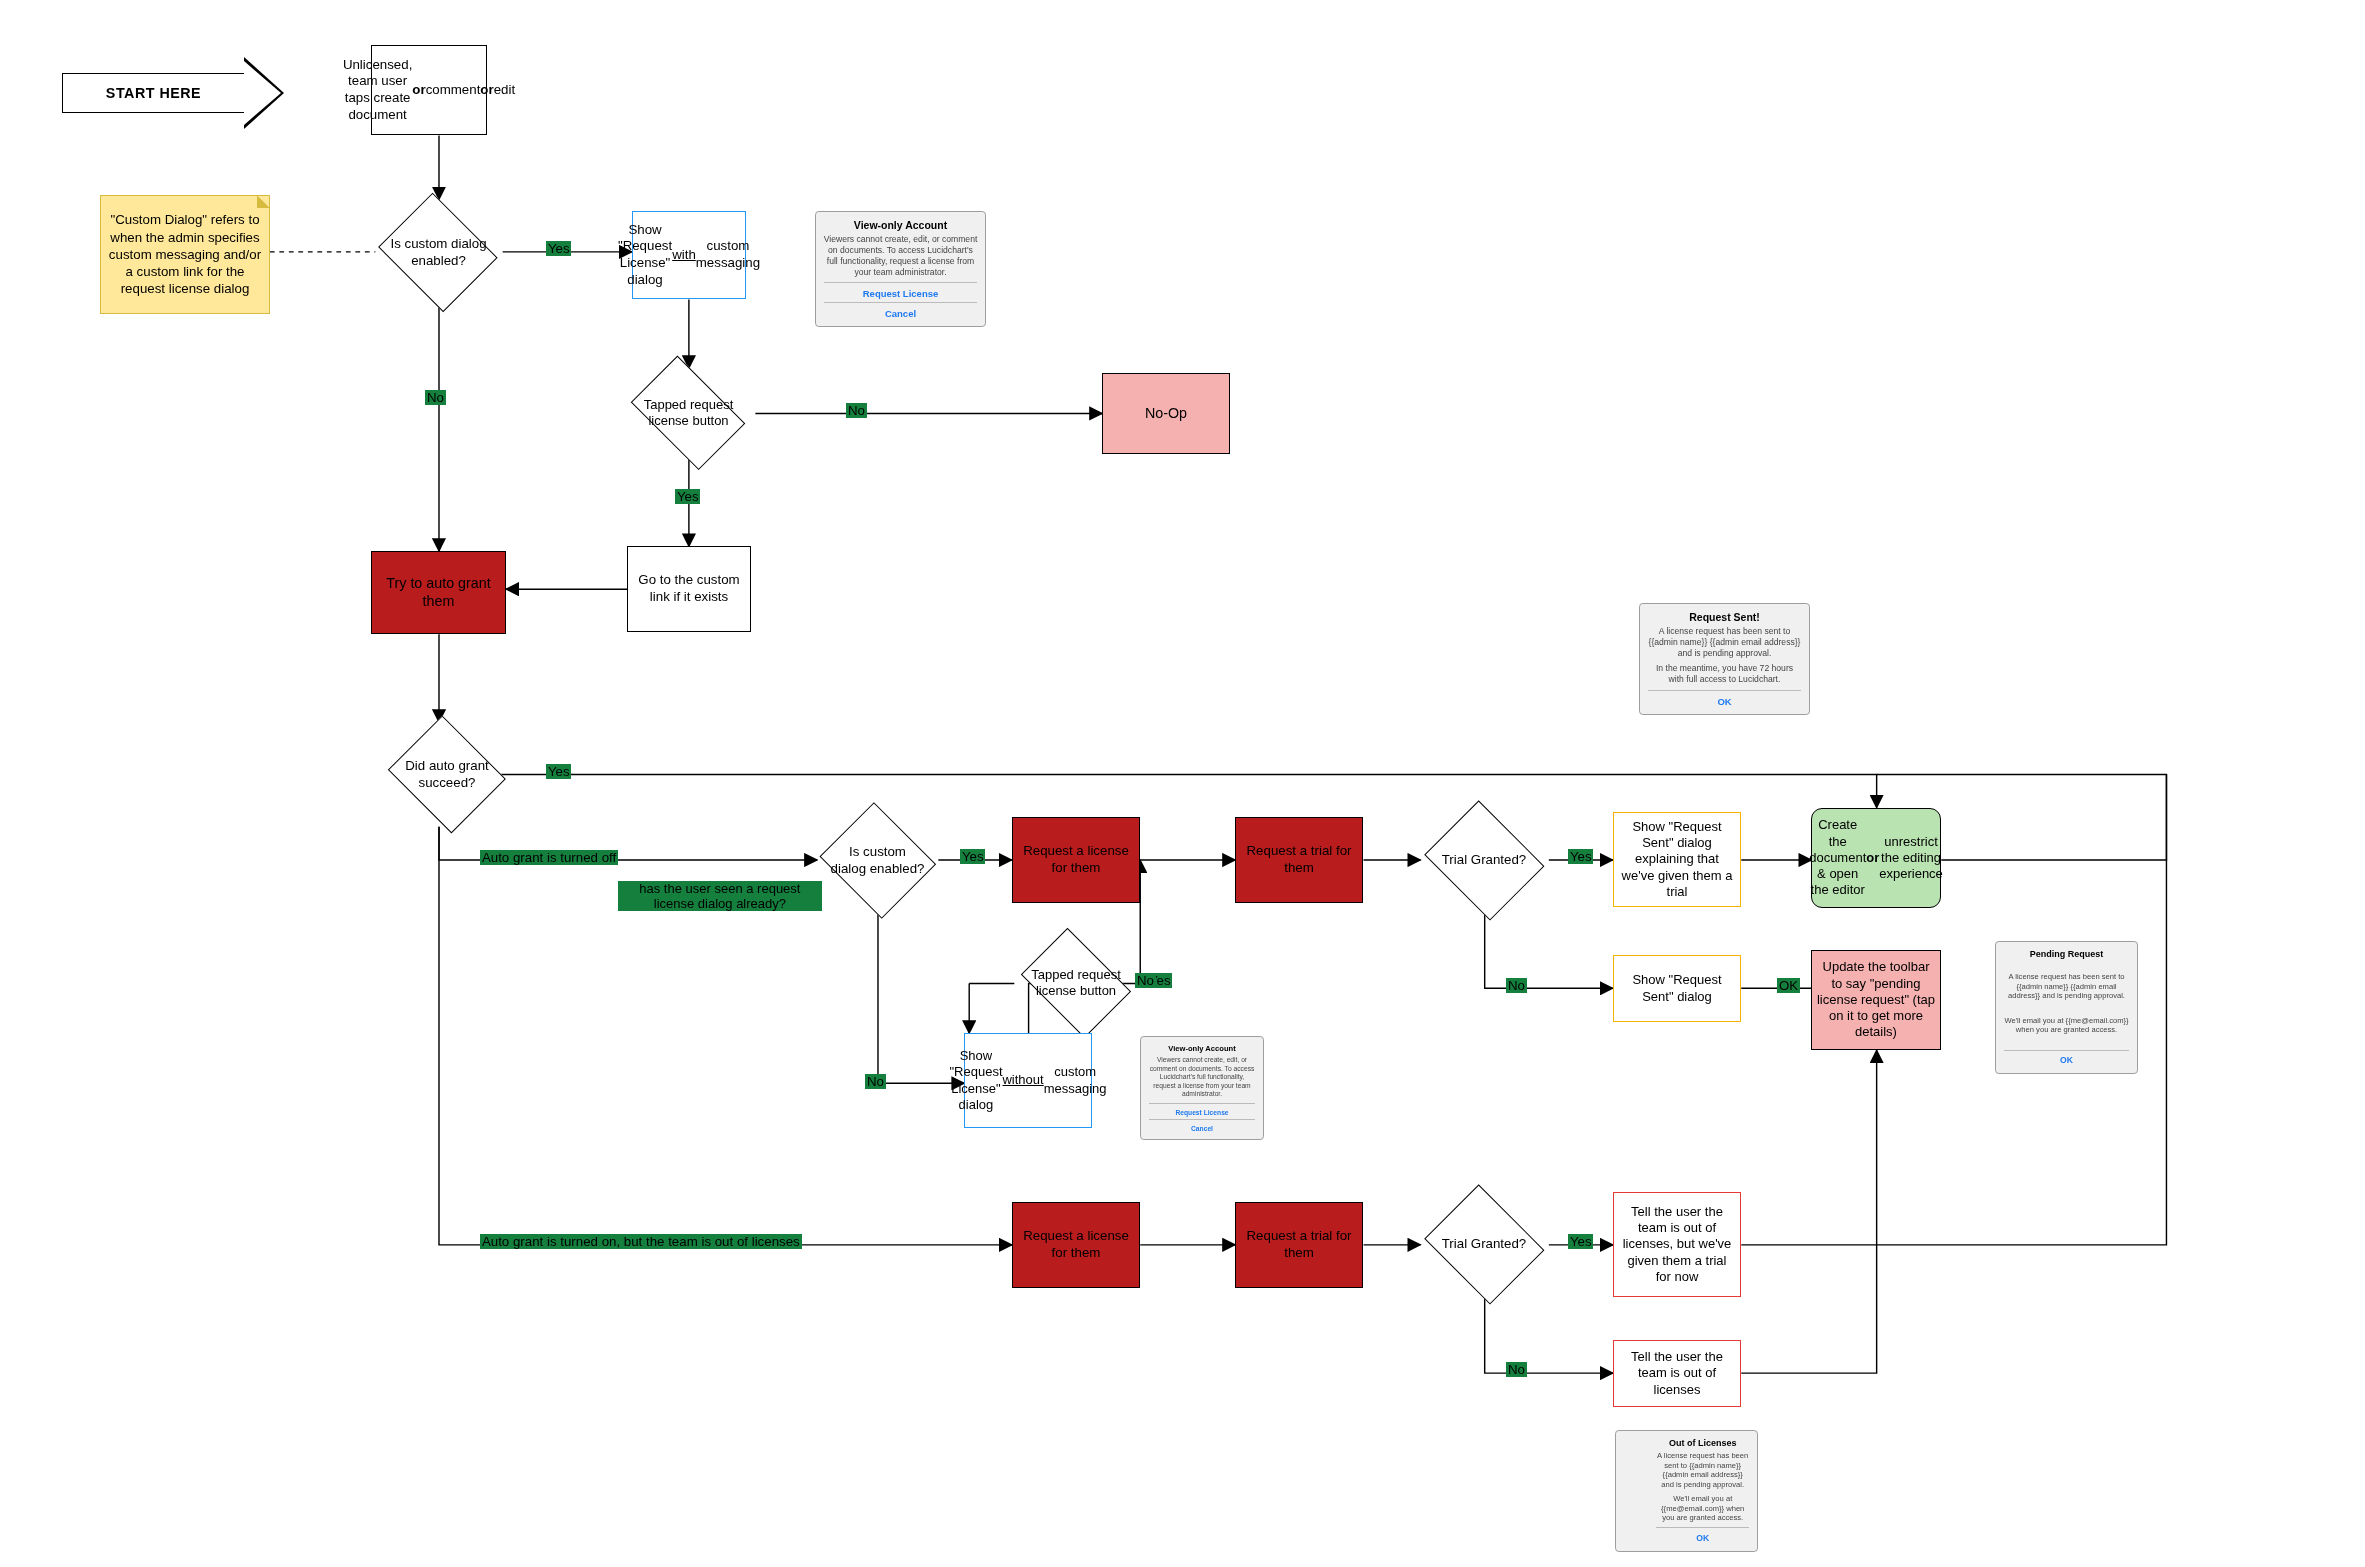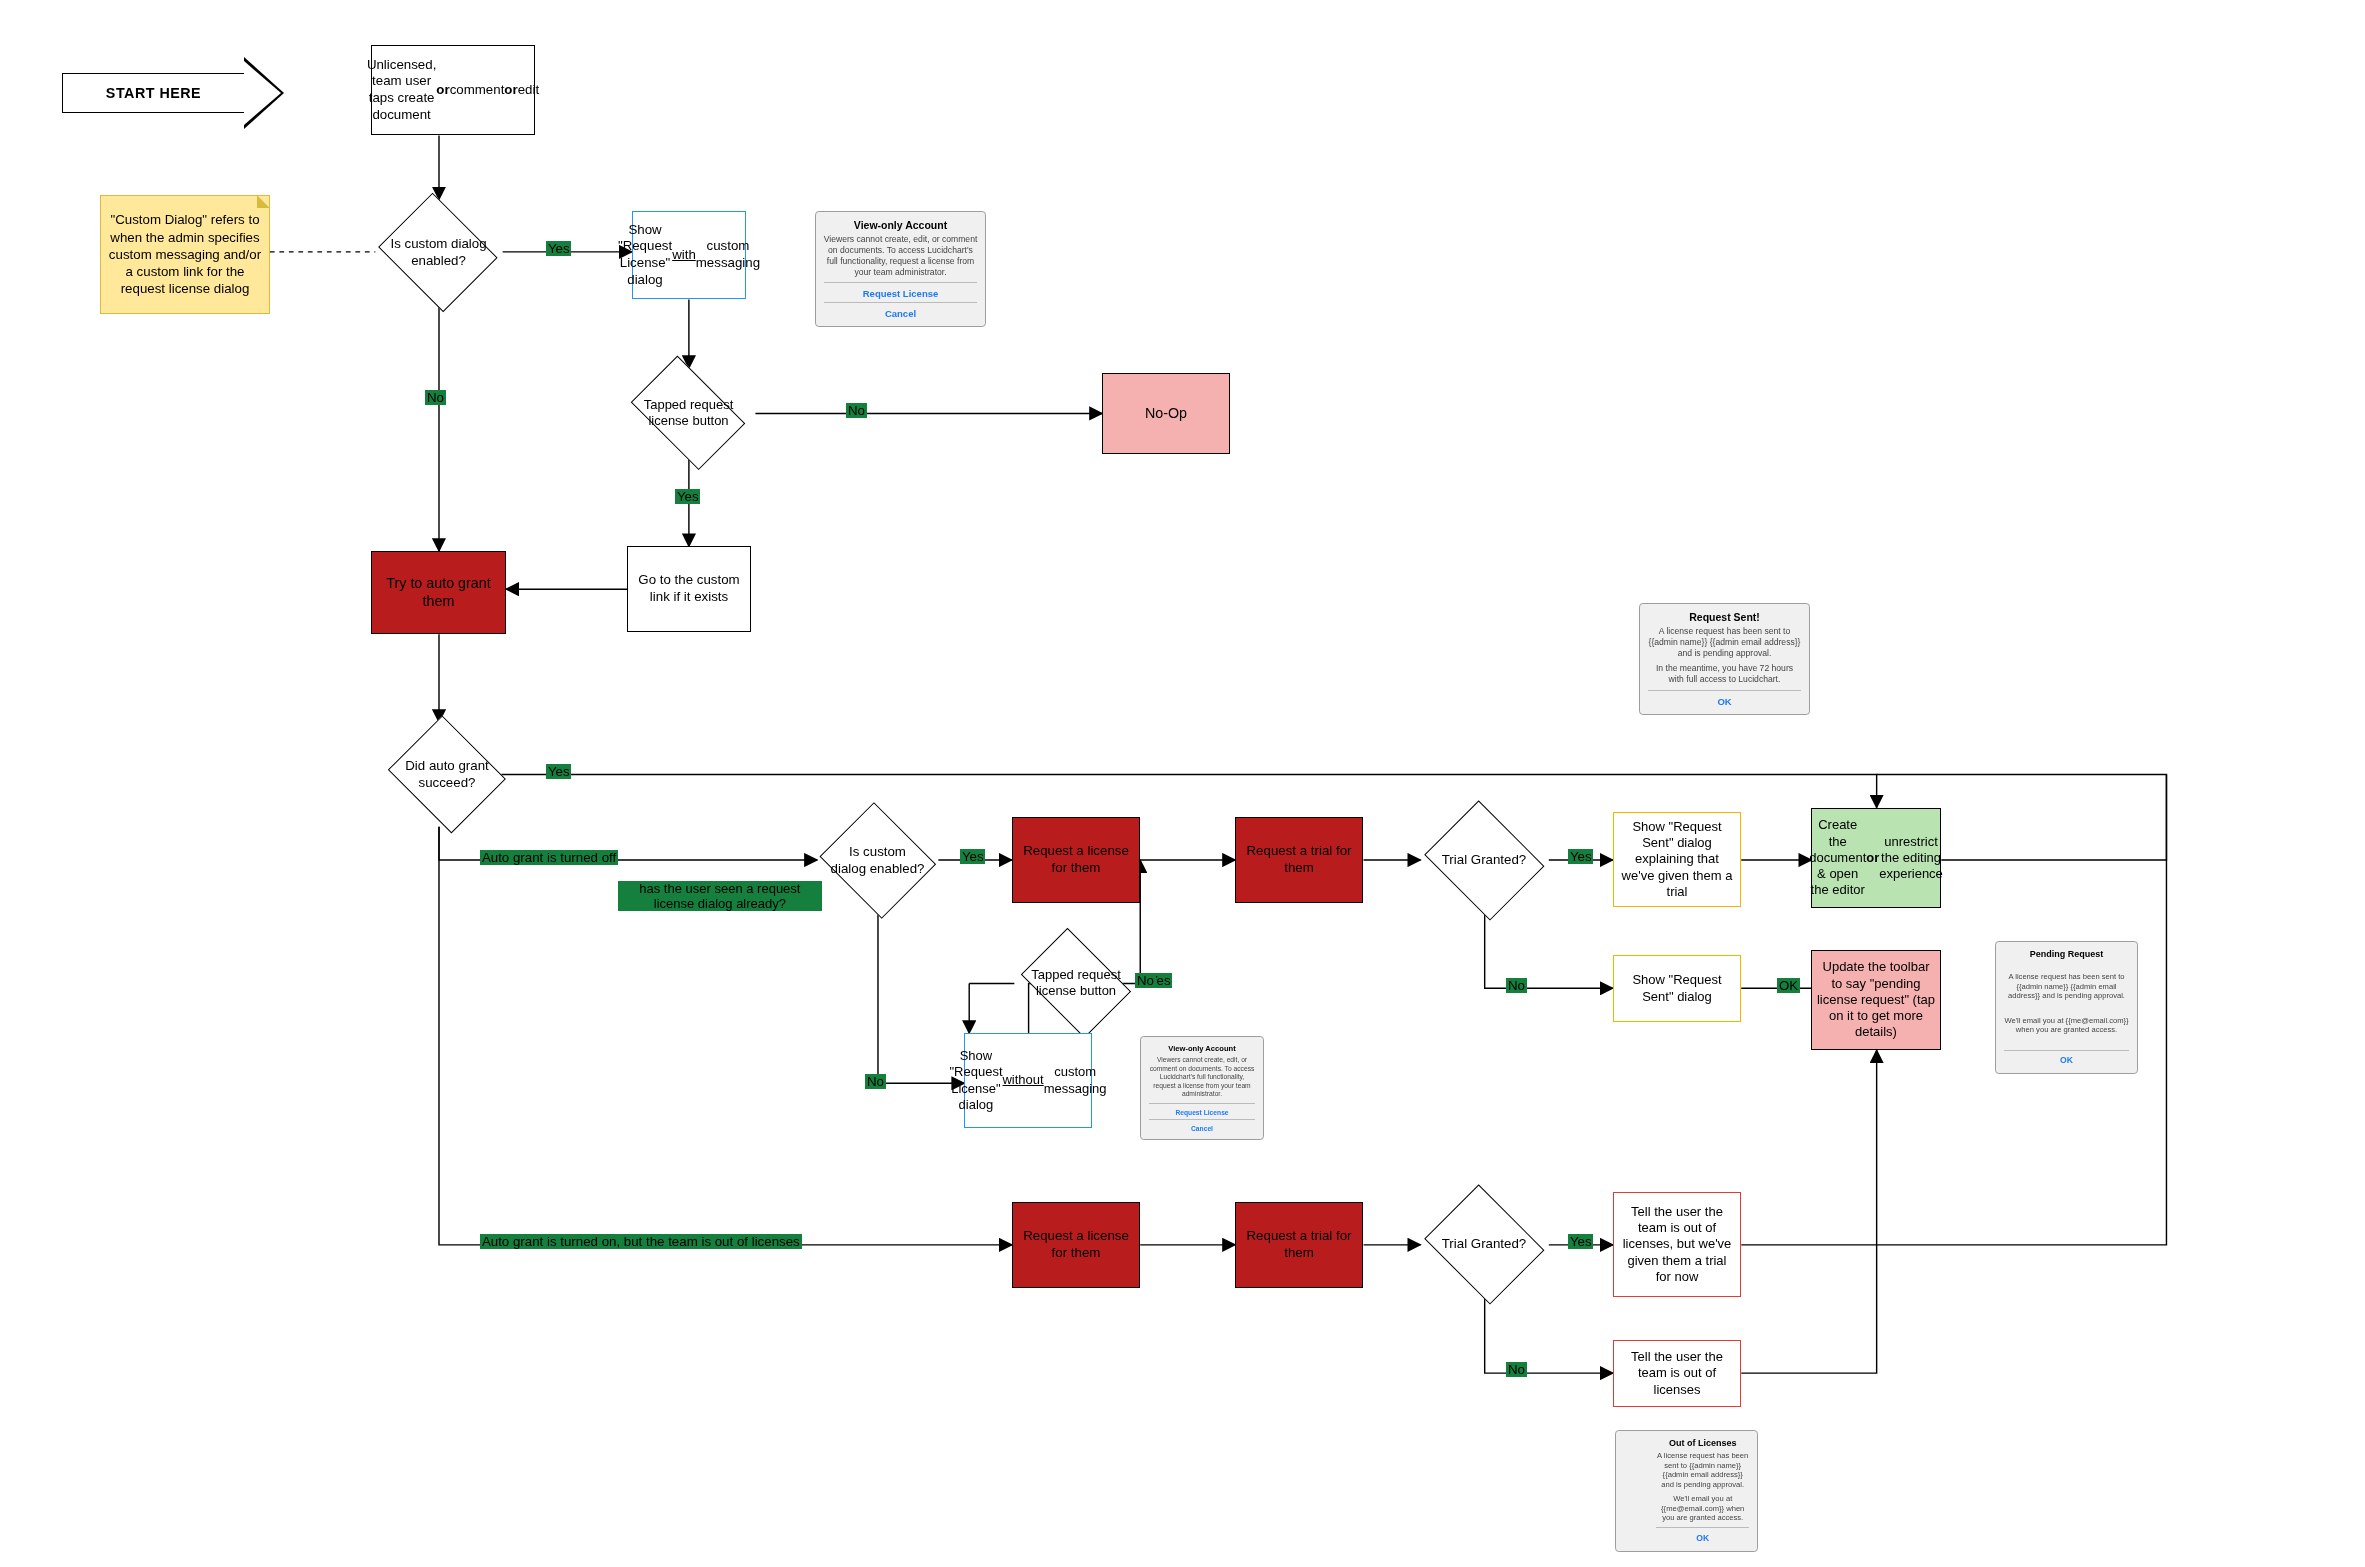--- a/index.html
+++ b/index.html
@@ -29,21 +29,21 @@
     justify-content: center;
     text-align: center;
     padding: 2.9px 4.8px;
     line-height: 1.25;
   }
   .rect {
     border: 1px solid #000;
     background: #fff;
   }
   .orange { background: #b91c1c; }
-  .green  { background: #b9e3b1; }
+  .green  { background: #b9e3b1; border-radius: 11px; }
   .red    { background: #f4b1b0; }
   .note   {
     background: #ffe899;
     border: 1px solid #d6bb3f;
     position: absolute;
     box-sizing: border-box;
     display: flex;
     align-items: center;
     justify-content: center;
     text-align: center;
@@ -226,21 +226,21 @@
   </g>
 </svg>
 
 <div class="start-arrow" style="left:62px; top:57px;">
   <div class="shaft fs30">START HERE</div>
   <div class="head"></div>
 </div>
 
 <div class="note fs28" style="left:100px; top:195px; width:170px; height:119px;">"Custom Dialog" refers to when the admin specifies custom messaging and/or a custom link for the request license dialog</div>
 
-<div class="node rect fs28" style="left:371px; top:45px; width:164px; height:90px;">Unlicensed, team user taps create document <b>or</b> comment <b>or</b> edit</div>
+<div class="node rect fs28" style="left:371px; top:45px; width:116px; height:90px;">Unlicensed, team user taps create document <b>or</b> comment <b>or</b> edit</div>
 
 <div class="diamond-wrap" style="left:375px; top:200px; width:127px; height:105px;">
   <div class="diamond-shape"></div>
   <div class="diamond-label fs28">Is custom dialog enabled?</div>
 </div>
 
 <div class="node rect thin-blue fs28" style="left:632px; top:211px; width:114px; height:88px;">Show "Request License" dialog <span class="underline">with</span> custom messaging</div>
 
 <div class="diamond-wrap" style="left:622px; top:368px; width:133px; height:90px;">
   <div class="diamond-shape"></div>

